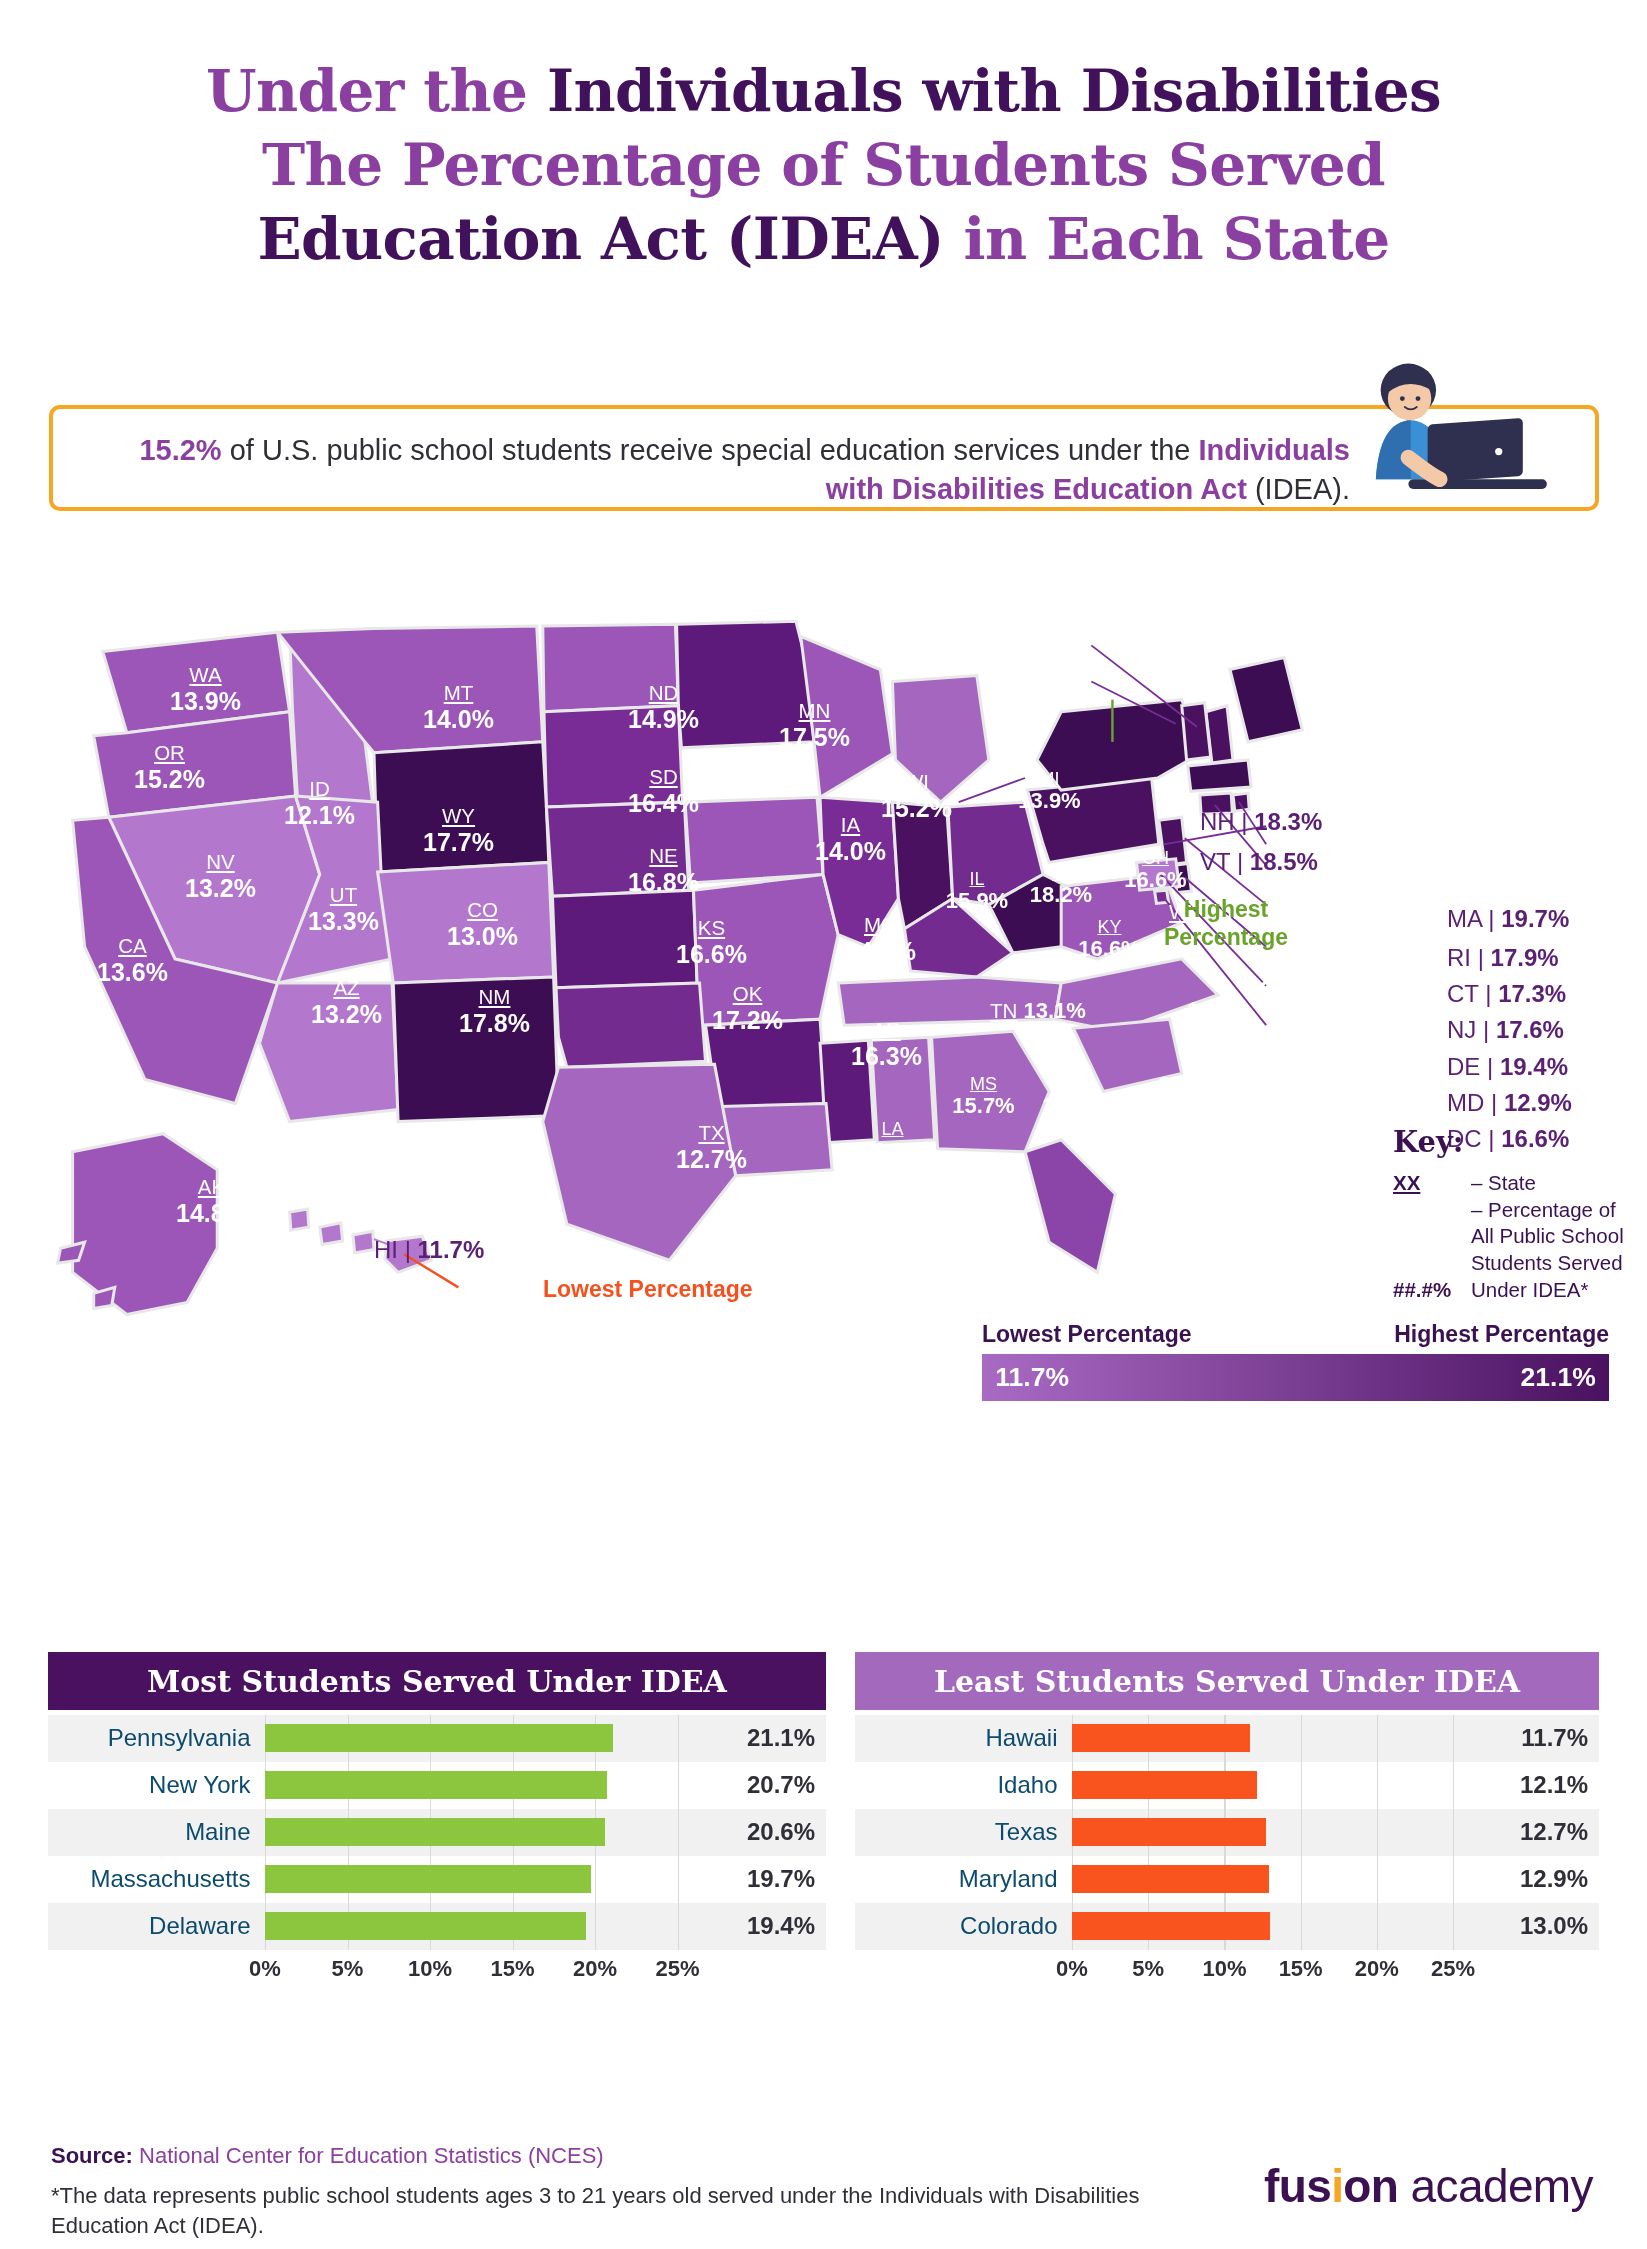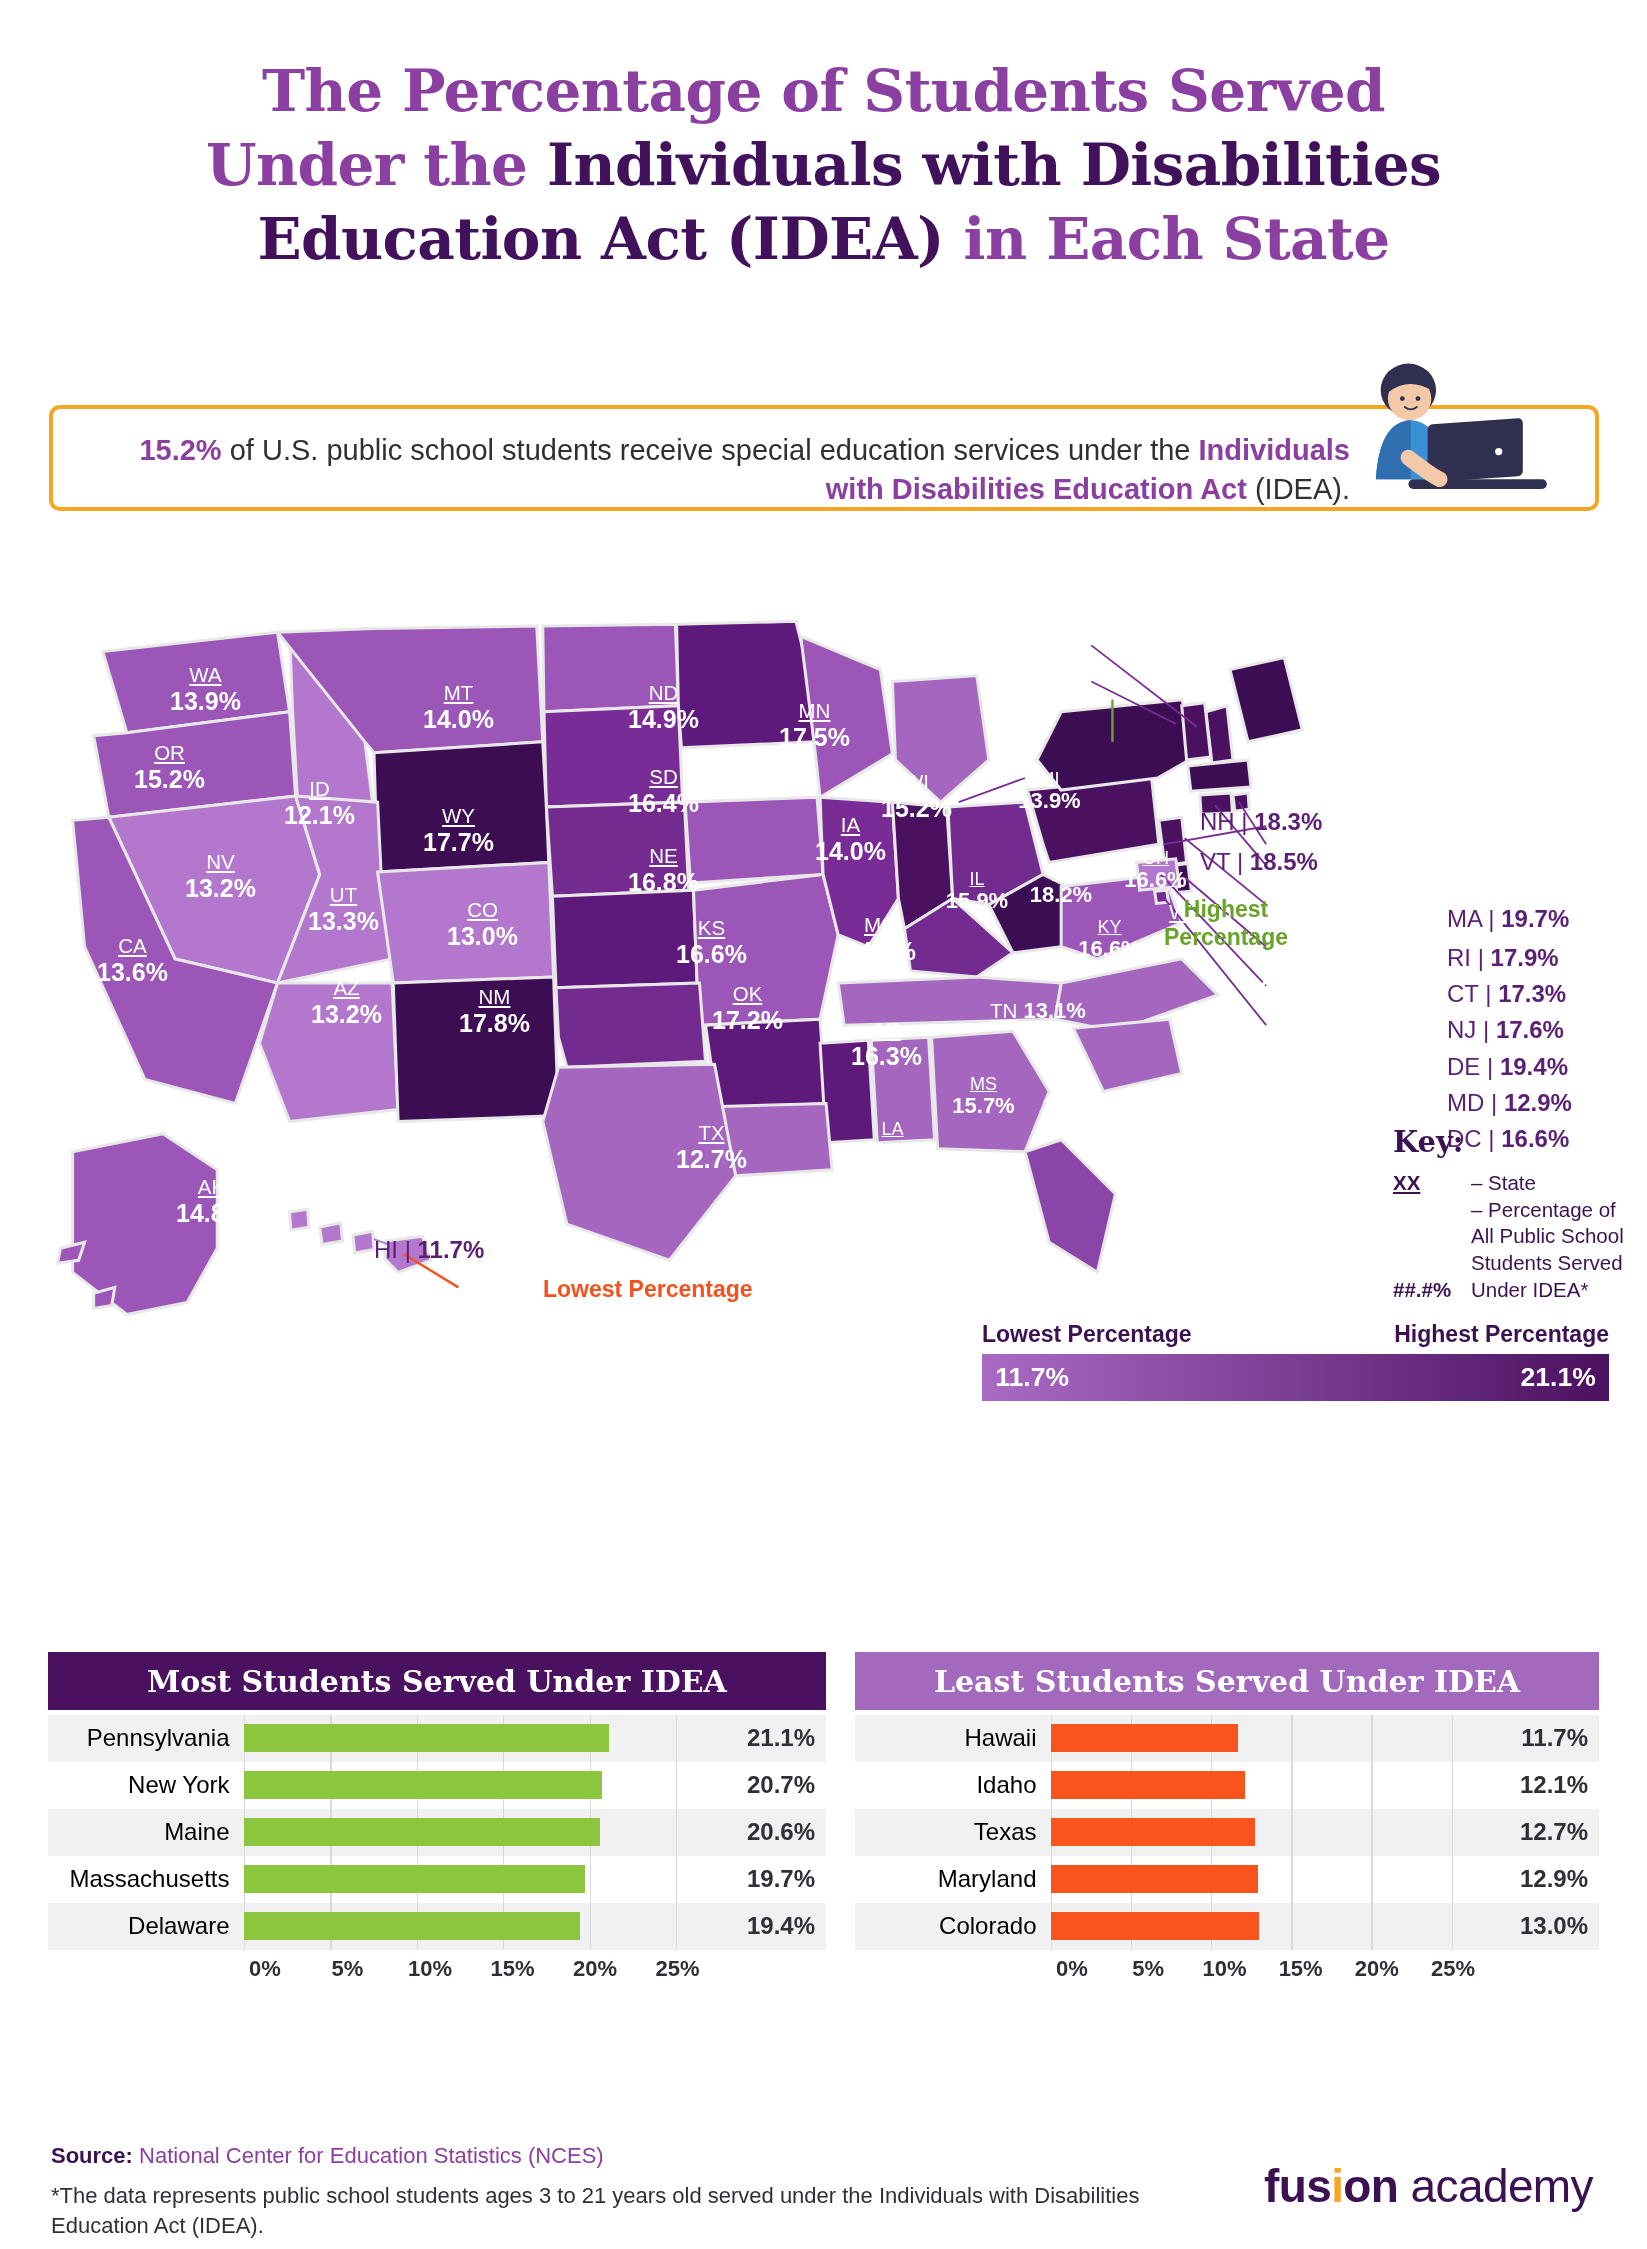--- a/index.html
+++ b/index.html
@@ -110,21 +110,21 @@
   .panel.right { left: 855px; width: 744px; }
   .panel-head {
     height: 58px; display:flex; align-items:center; justify-content:center;
     font-family: "DejaVu Serif", serif; font-weight:bold; font-size: 30px; color:#fff;
   }
   .panel.left .panel-head { background:#4a1160; }
   .panel.right .panel-head { background:#a269bd; }
   .rows { margin-top: 4.8px; }
   .row { display:flex; align-items:center; height: 47px; }
   .row:nth-child(odd) { background:#f1f1f1; }
-  .row-name { width: 196px; text-align:right; padding-right: 14.5px; font-size: 24px; color:#000000; }
+  .row-name { width: 217px; text-align:right; padding-right: 14.5px; font-size: 24px; color:#0c4a6e; }
   .row-bar-area { position:relative; flex:1; height: 100%; }
   .grid-lines { position:absolute; inset:0; }
   .grid-lines i { position:absolute; top:0; bottom:0; width:1.2px; background:#d9d9d9; }
   .bar { position:absolute; top: 9.6px; height: 28px; left: 0; }
   .panel.left .bar { background:#8cc63f; }
   .panel.right .bar { background:#f9541e; }
   .row-val { width: 115px; text-align:right; padding-right: 11px; font-size: 24px; font-weight: bold; color:#2f2f38; }
   .axis { display:flex; margin-top: 6px; }
   .axis-spacer { width: 217px; }
   .axis-ticks { position:relative; flex:1; height: 34px; }
@@ -139,22 +139,22 @@
   .logo { position:absolute; right: 54px; top: 2159px; font-size: 46px; font-weight: bold; color:#3b1152; letter-spacing:-0.6px; }
   .logo .light { font-weight: normal; }
   .logo .dot { color:#f5a623; }
 </style>
 </head>
 <body>
 
 <div class="wrap">
 
   <div class="title">
+    <div><span class="t-purple">Under the </span><span class="t-dark">Individuals with Disabilities</span></div>
     <div><span class="t-purple">The Percentage of Students Served</span></div>
-    <div><span class="t-purple">Under the </span><span class="t-dark">Individuals with Disabilities</span></div>
     <div><span class="t-dark">Education Act (IDEA)</span><span class="t-purple"> in Each State</span></div>
   </div>
 
   <div class="callout">
     <div class="callout-text">
       <span class="lead">15.2%</span><span> of U.S. public school students receive special education services under the </span><b>Individuals with Disabilities Education Act</b><span> (IDEA).</span>
     </div>
     <svg class="person" viewBox="0 0 420 250">
       <ellipse cx="150" cy="48" rx="46" ry="44" fill="#2f2f4f"></ellipse>
       <circle cx="152" cy="62" r="36" fill="#f3c9a7"></circle>

